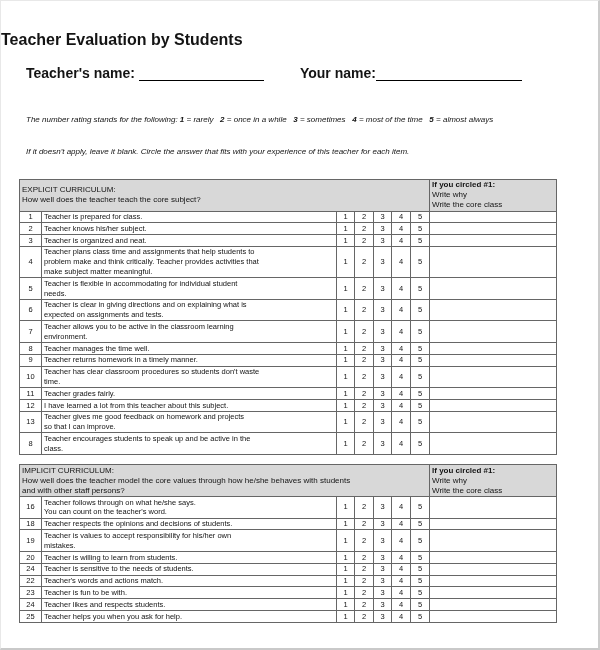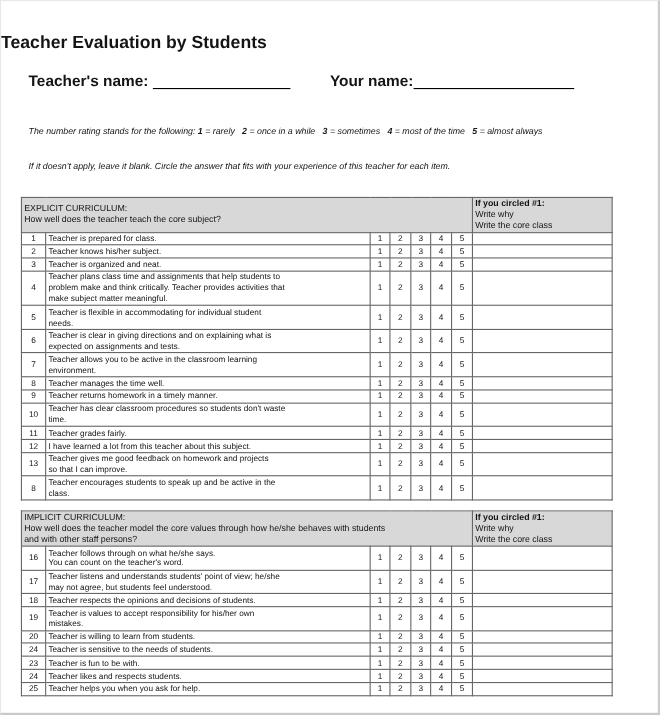--- a/index.html
+++ b/index.html
@@ -297,31 +297,20 @@
         <td class="stmt">Teacher follows through on what he/she says.
 You can count on the teacher's word.</td>
         <td class="rate">1</td>
         <td class="rate">2</td>
         <td class="rate">3</td>
         <td class="rate">4</td>
         <td class="rate">5</td>
         <td class="write"></td>
       </tr>
       <tr>
-        <td class="num">17</td>
-        <td class="stmt">Teacher listens and understands students' point of view; he/she
-may not agree, but students feel understood.</td>
-        <td class="rate">1</td>
-        <td class="rate">2</td>
-        <td class="rate">3</td>
-        <td class="rate">4</td>
-        <td class="rate">5</td>
-        <td class="write"></td>
-      </tr>
-      <tr>
         <td class="num">18</td>
         <td class="stmt">Teacher respects the opinions and decisions of students.</td>
         <td class="rate">1</td>
         <td class="rate">2</td>
         <td class="rate">3</td>
         <td class="rate">4</td>
         <td class="rate">5</td>
         <td class="write"></td>
       </tr>
       <tr>
@@ -349,20 +338,30 @@
         <td class="num">24</td>
         <td class="stmt">Teacher is sensitive to the needs of students.</td>
         <td class="rate">1</td>
         <td class="rate">2</td>
         <td class="rate">3</td>
         <td class="rate">4</td>
         <td class="rate">5</td>
         <td class="write"></td>
       </tr>
       <tr>
+        <td class="num">22</td>
+        <td class="stmt">Teacher's words and actions match.</td>
+        <td class="rate">1</td>
+        <td class="rate">2</td>
+        <td class="rate">3</td>
+        <td class="rate">4</td>
+        <td class="rate">5</td>
+        <td class="write"></td>
+      </tr>
+      <tr>
         <td class="num">23</td>
         <td class="stmt">Teacher is fun to be with.</td>
         <td class="rate">1</td>
         <td class="rate">2</td>
         <td class="rate">3</td>
         <td class="rate">4</td>
         <td class="rate">5</td>
         <td class="write"></td>
       </tr>
       <tr>

